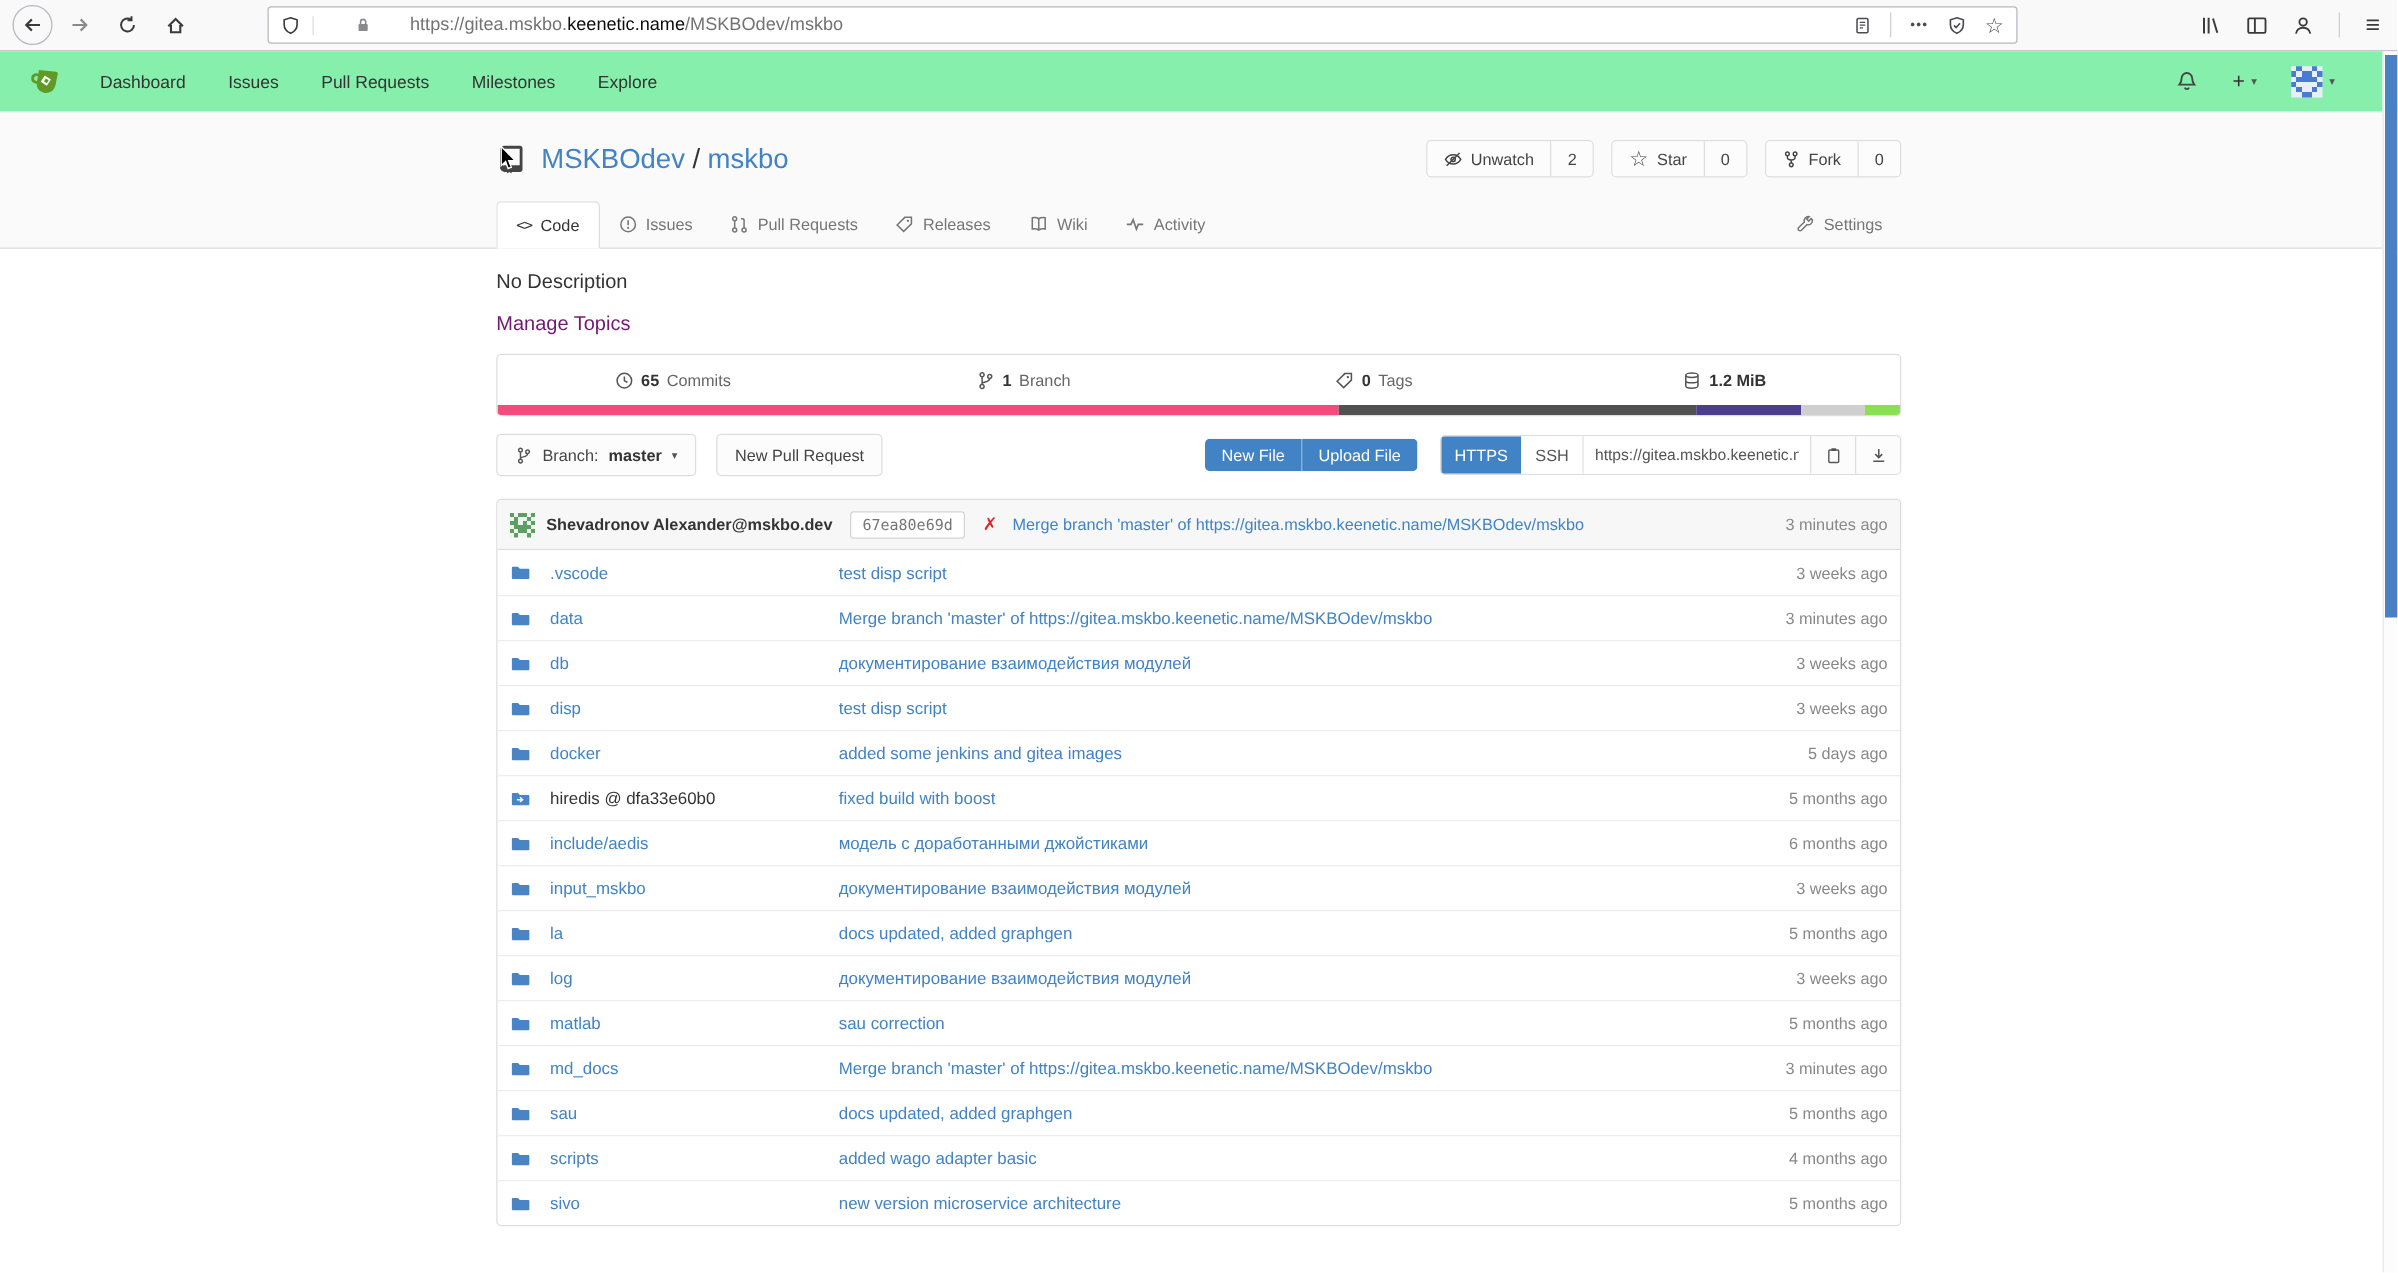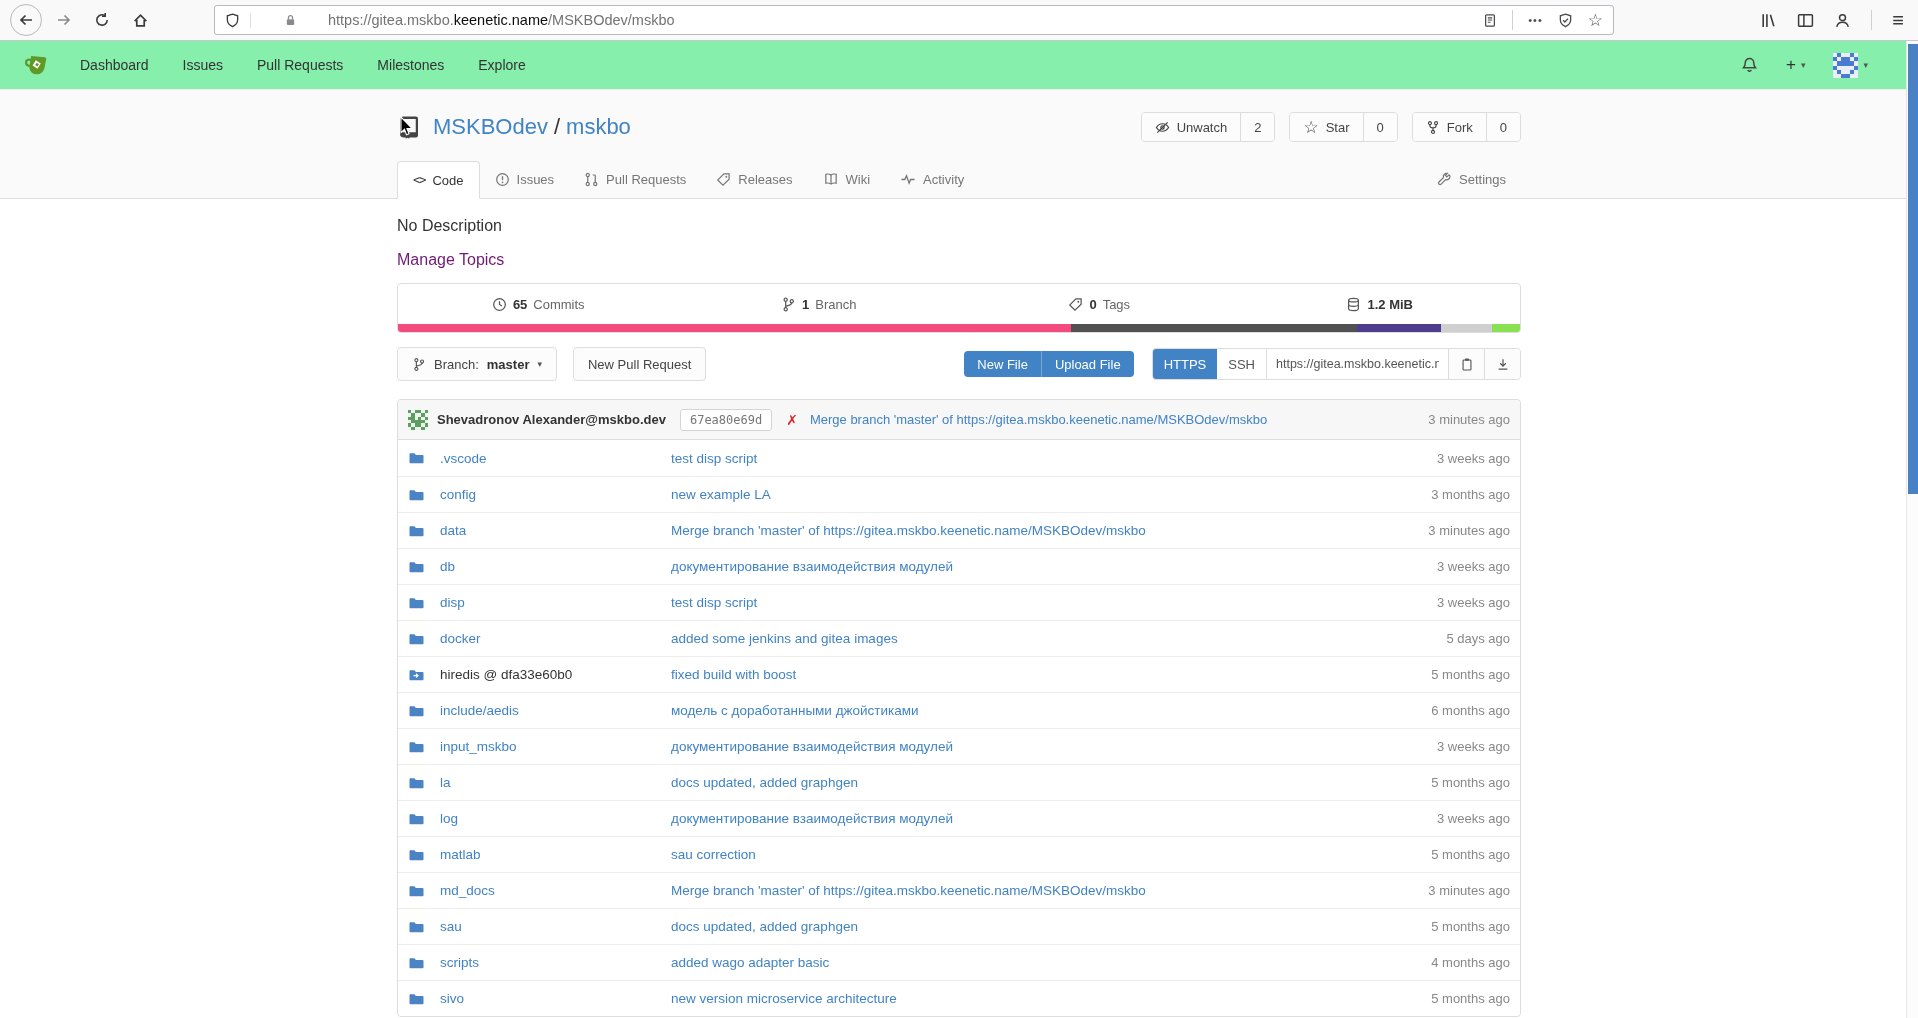--- a/index.html
+++ b/index.html
@@ -470,31 +470,20 @@
           <svg class="folder-icon" width="16" height="16" viewBox="0 0 16 16">
             <path fill="#4a84c4" d="M1.5 4.3c0-.6.4-1 1-1h3.9l1.5 1.6h6.6c.6 0 1 .4 1 1v6.3c0 .6-.4 1-1 1h-12c-.6 0-1-.4-1-1Z"></path>
           </svg>
 
           <a href="#" class="name">.vscode</a>
         </span>
         <span class="fmsg"><a href="#">test disp script</a></span>
         <span class="ftime">3 weeks ago</span>
       </div>
 
-      <div class="file-row type-dir">
-        <span class="fname">
-          <svg class="folder-icon" width="16" height="16" viewBox="0 0 16 16">
-            <path fill="#4a84c4" d="M1.5 4.3c0-.6.4-1 1-1h3.9l1.5 1.6h6.6c.6 0 1 .4 1 1v6.3c0 .6-.4 1-1 1h-12c-.6 0-1-.4-1-1Z"></path>
-          </svg>
-
-          <a href="#" class="name">config</a>
-        </span>
-        <span class="fmsg"><a href="#">new example LA</a></span>
-        <span class="ftime">3 months ago</span>
-      </div>
 
       <div class="file-row type-dir">
         <span class="fname">
           <svg class="folder-icon" width="16" height="16" viewBox="0 0 16 16">
             <path fill="#4a84c4" d="M1.5 4.3c0-.6.4-1 1-1h3.9l1.5 1.6h6.6c.6 0 1 .4 1 1v6.3c0 .6-.4 1-1 1h-12c-.6 0-1-.4-1-1Z"></path>
           </svg>
 
           <a href="#" class="name">data</a>
         </span>
         <span class="fmsg"><a href="#">Merge branch 'master' of https://gitea.mskbo.keenetic.name/MSKBOdev/mskbo</a></span>

